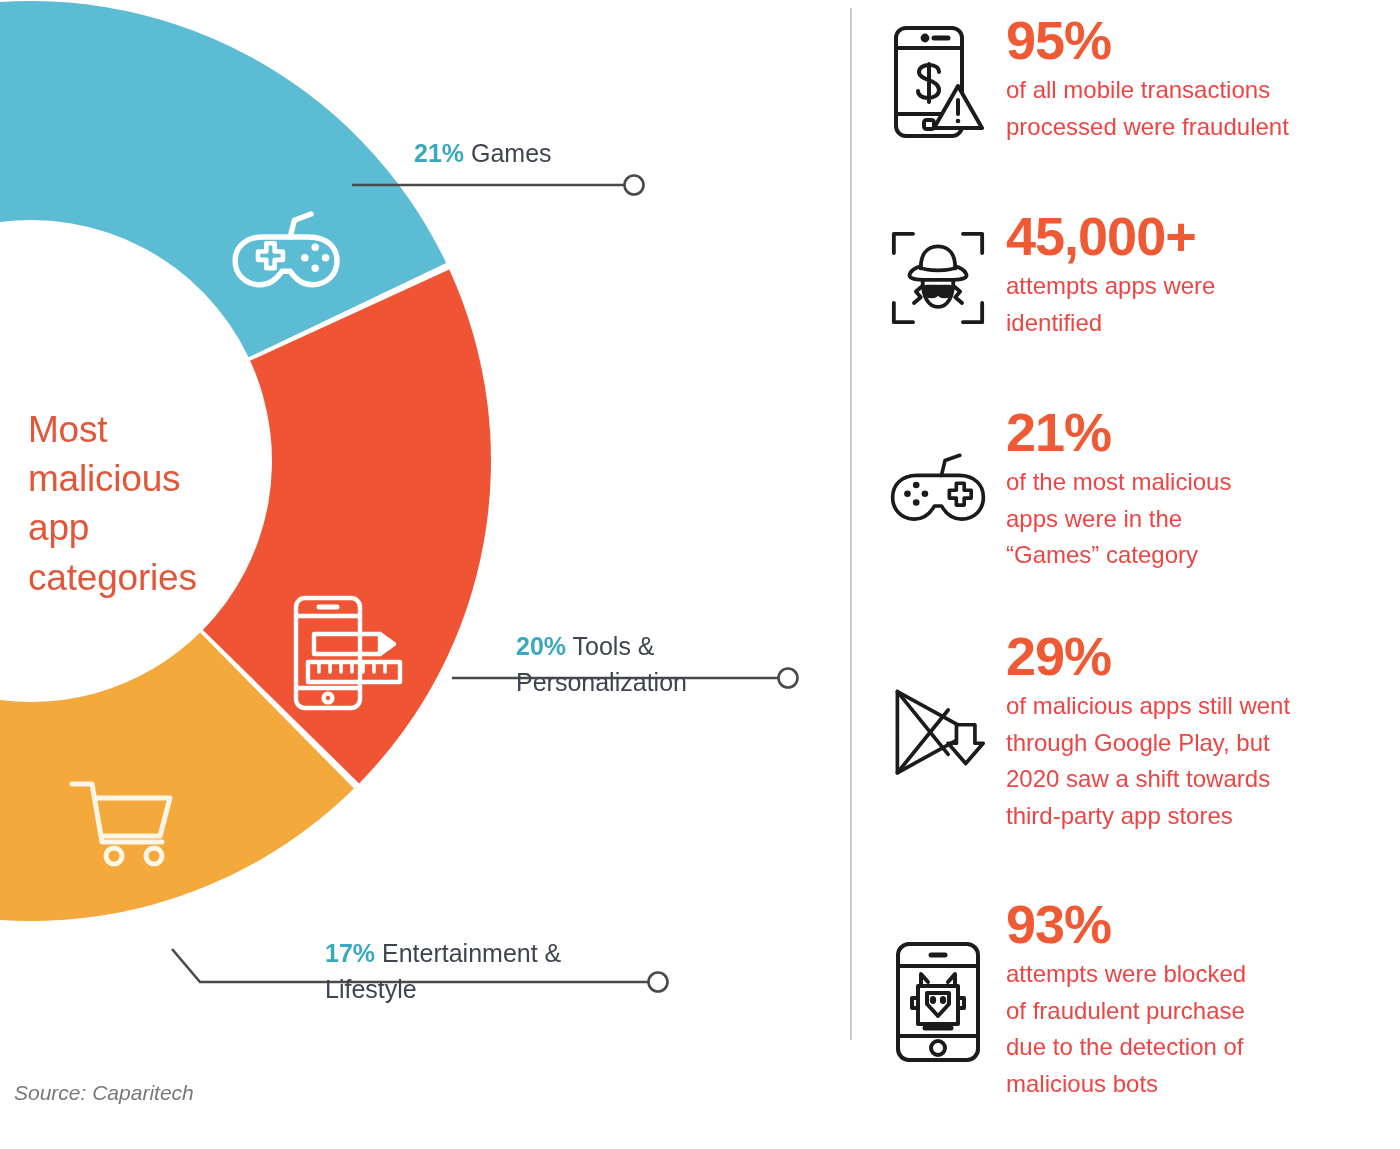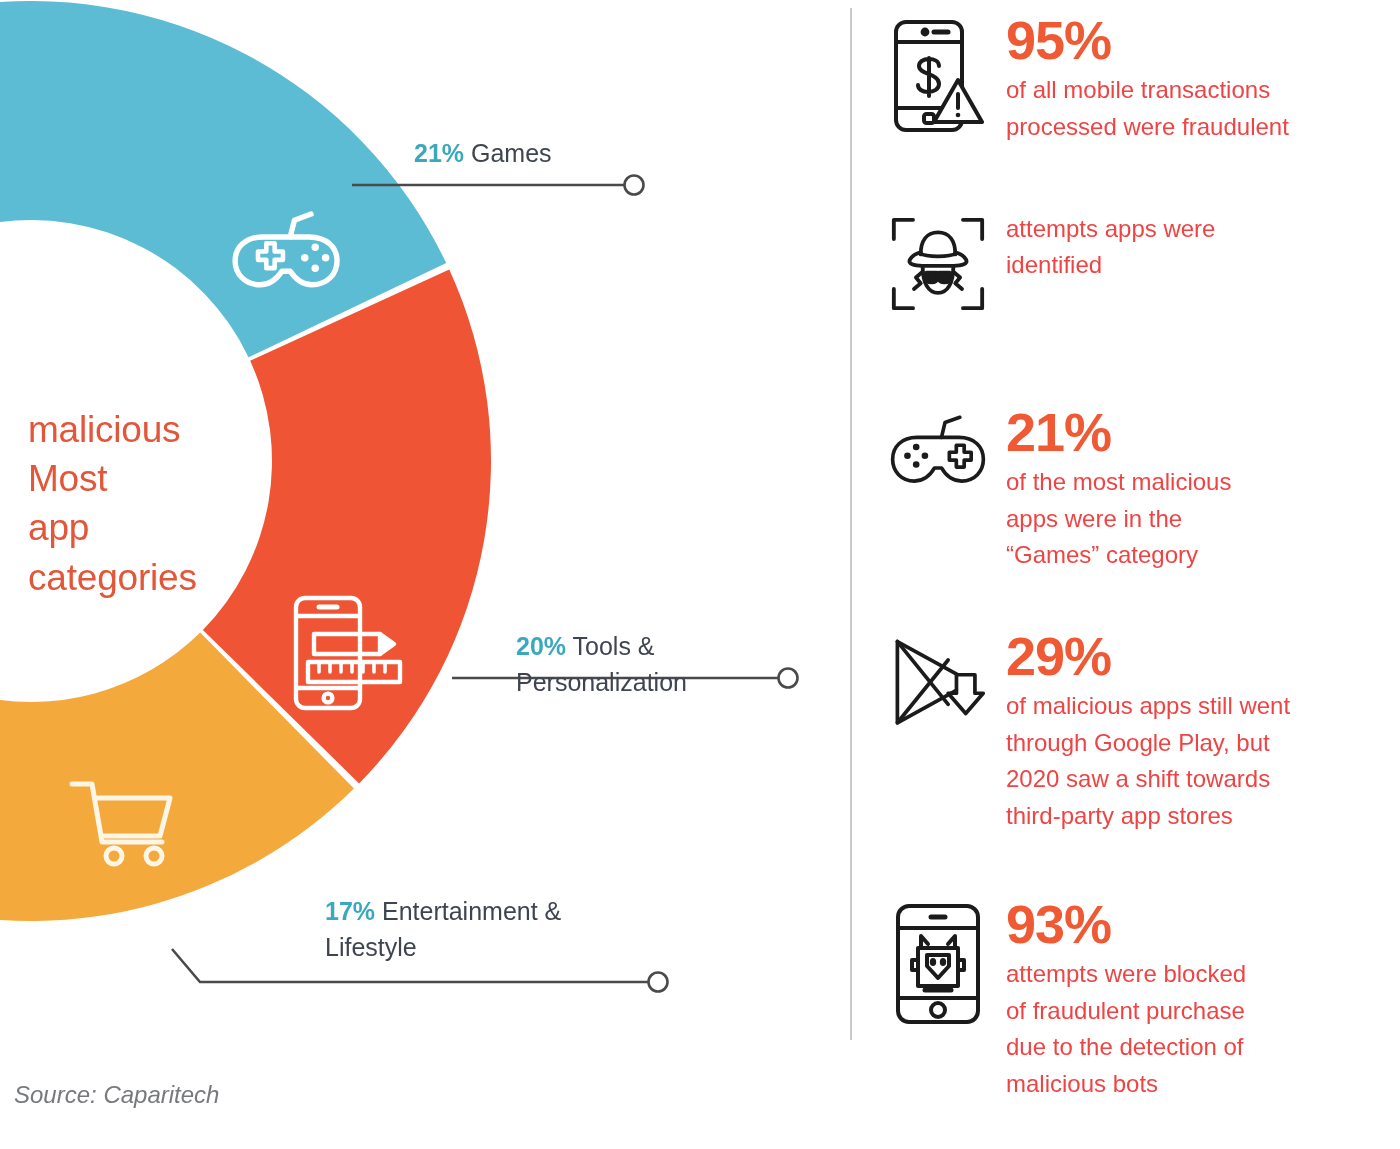--- a/index.html
+++ b/index.html
@@ -50,27 +50,27 @@
     color: #3f4550;
     font-weight: 400;
     white-space: nowrap;
   }
   .seg-label .pct {
     color: #3aa8bf;
     font-weight: 700;
   }
   #label-games     { left: 414px; top: 136px; }
   #label-tools     { left: 516px; top: 586px; margin-top: 43px; }
-  #label-ent       { left: 325px; top: 894px; }
+  #label-ent       { left: 325px; top: 936px; }
 
   .source-note {
     position: absolute;
     left: 14px;
     top: 1081px;
-    font-size: 24px;
+    font-size: 21px;
     font-style: italic;
     color: #77797d;
   }
 
   
   #stats-panel {
     position: absolute;
     left: 850px; top: 0;
     width: 550px; height: 1149px;
   }
@@ -78,21 +78,21 @@
     position: absolute;
     left: 0px; top: 8px;
     width: 2px; height: 1032px;
     background: #c8cace;
   }
   .stat-row {
     position: absolute;
     left: 40px;
     width: 510px;
     display: flex;
-    align-items: flex-start;
+    align-items: center;
     gap: 20px;
   }
   .stat-icon {
     flex: 0 0 auto;
     width: 96px;
     display: flex;
     justify-content: center;
     padding-top: 6px;
   }
   .stat-text {
@@ -186,22 +186,22 @@
 
       <g transform="translate(70,778)" fill="none" stroke="#fdf6e6" stroke-width="5" stroke-linecap="round" stroke-linejoin="round">
         <path d="M 2 6 L 22 6 L 32 64 L 92 64"></path>
         <path d="M 26 20 L 100 20 L 90 58 L 33 58"></path>
         <circle cx="44" cy="78" r="8"></circle>
         <circle cx="84" cy="78" r="8"></circle>
       </g>
     </svg>
 
     <div class="center-title">
+      <div>Most</div>
       <div>malicious</div>
-      <div>Most</div>
       <div>app</div>
       <div>categories</div>
     </div>
 
     <div class="seg-label" id="label-games">
       <span class="pct">21%</span>
       <span>Games</span>
     </div>
 
     <div class="seg-label" id="label-tools">
@@ -267,20 +267,21 @@
           <path d="M 34 52 C 34 70 40 80 50 80 C 60 80 66 70 66 52"></path>
 
           <path d="M 38 59 L 49 59 L 49 65 C 49 68 46 69 43 69 C 40 69 38 68 38 65 Z" fill="#1b1b1b"></path>
           <path d="M 51 59 L 62 59 L 62 65 C 62 68 60 69 57 69 C 54 69 51 68 51 65 Z" fill="#1b1b1b"></path>
 
           <polyline points="34,58 27,64 32,70 25,76"></polyline>
           <polyline points="66,58 73,64 68,70 75,76"></polyline>
         </svg>
       </div>
       <div class="stat-text">
+        <div class="stat-number">45,000+</div>
         <div class="stat-desc">
           <div>attempts apps were</div>
           <div>identified</div>
         </div>
       </div>
     </div>
 
     <div class="stat-row" id="stat-2">
       <div class="stat-icon">
         <svg width="100" height="88" viewBox="0 0 110 88" fill="none" stroke="#1b1b1b" stroke-width="4.2" stroke-linecap="round" stroke-linejoin="round">

